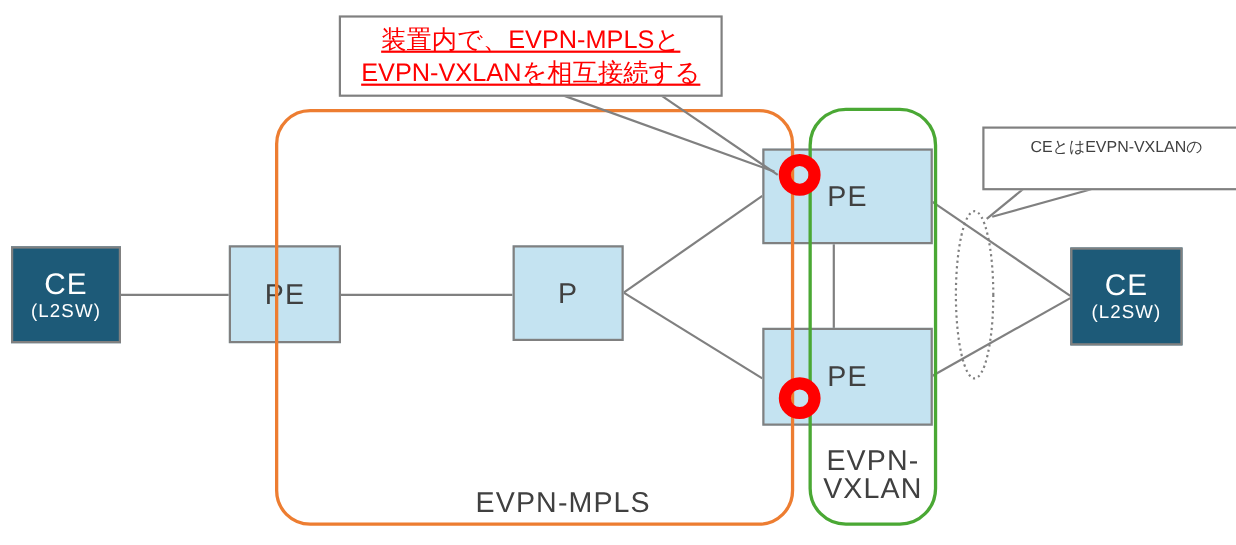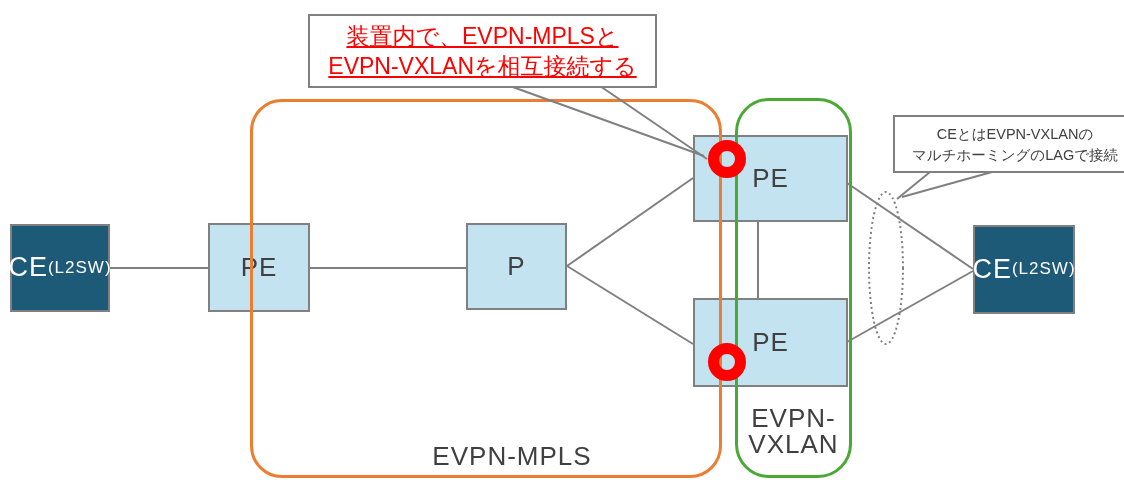--- a/index.html
+++ b/index.html
@@ -17,21 +17,21 @@
   .wedge{stroke:var(--line);stroke-width:2;fill:none;}
   .lag-ellipse{stroke:var(--line);stroke-width:2;fill:none;stroke-dasharray:2 3;}
 
   .node{
     position:absolute;box-sizing:border-box;border:2px solid var(--node-border);
     background:var(--node-fill);color:var(--text);
     display:flex;align-items:center;justify-content:center;
     font-size:26px;letter-spacing:1px;
   }
   .node.ce{
-    background:var(--ce-fill);color:#ffffff;flex-direction:row;line-height:1.1;align-items:center;
+    background:var(--ce-fill);color:#ffffff;flex-direction:column;line-height:1.1;align-items:center;
   }
   .node.ce .ce-title{font-size:27px;}
   .node.ce .ce-subtitle{font-size:17px;}
 
   .region{position:absolute;box-sizing:border-box;pointer-events:none;}
   .region.mpls{left:250px;top:99px;width:472px;height:379px;border:3px solid var(--mpls-region);border-radius:32px;}
   .region.vxlan{left:735px;top:98px;width:117px;height:380px;border:3px solid var(--vxlan-region);border-radius:34px;}
 
   .region-label{position:absolute;color:var(--text);font-size:26px;letter-spacing:1px;text-align:center;}
   #label-mpls{left:397px;top:441px;width:230px;}
@@ -119,16 +119,15 @@
 
   <div class="ring" id="ring-top"></div>
   <div class="ring" id="ring-bottom"></div>
 
   <div class="note" id="note-interconnect">
     <span>装置内で、EVPN-MPLSと</span><br>
     <span>EVPN-VXLANを相互接続する</span>
   </div>
   <div class="note" id="note-lag">
     <span>CEとはEVPN-VXLANの</span><br>
-    <span>マルチホーミングのLAGで接続</span>
   </div>
 
 </div>
 
 </body></html>

